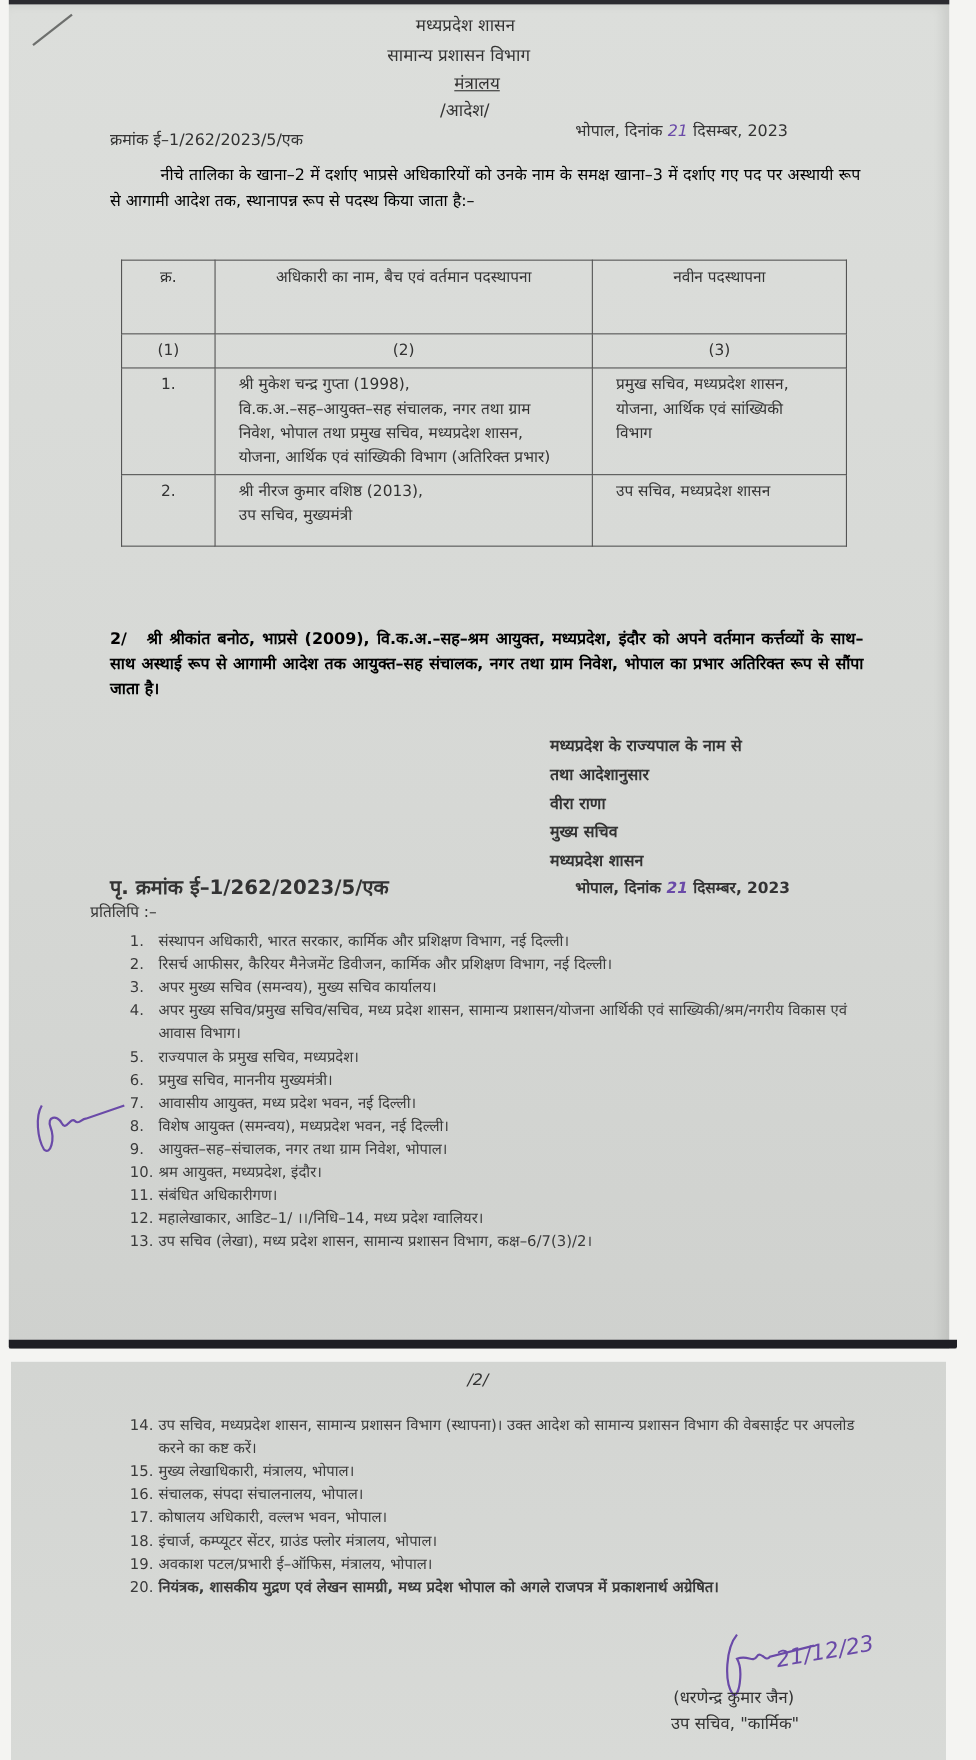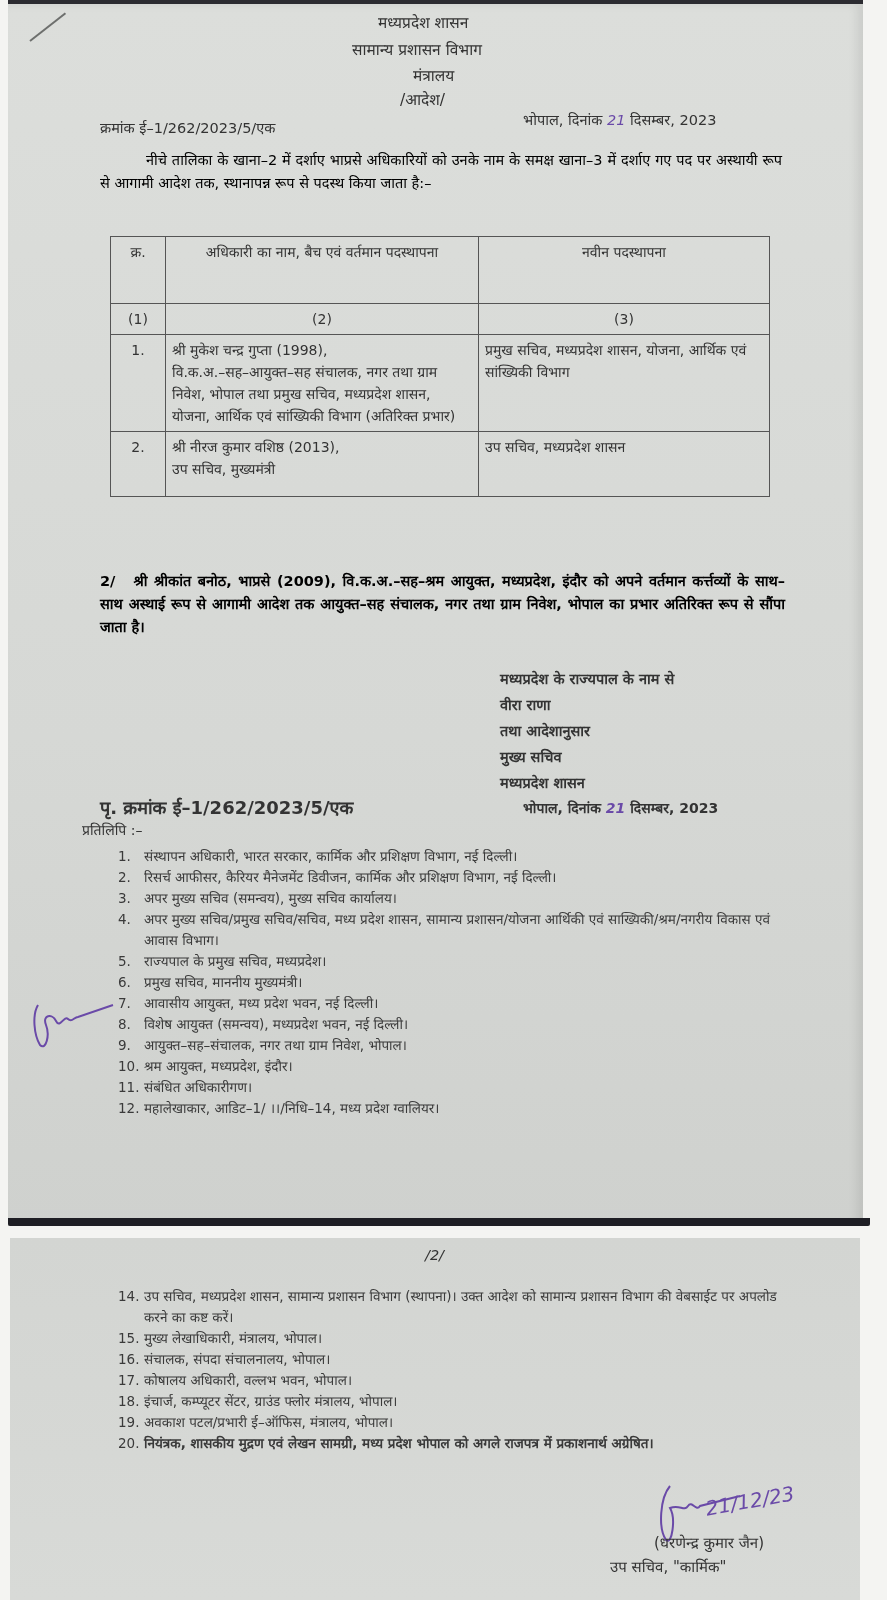--- a/index.html
+++ b/index.html
@@ -9,28 +9,28 @@
   }
   .page {
     position:absolute; background:linear-gradient(180deg,#dcdedb 0%,#d6d8d5 60%,#cfd1ce 100%);
   }
   .page1 { left:8px; top:0; width:855px; height:1222px; border-top:4px solid #2b2b30; box-shadow: inset -6px 0 10px rgba(0,0,0,0.08);}
   .page1-bottom { position:absolute; left:8px; top:1218px; width:862px; height:8px; background:#1e1e24; border-radius:0 0 2px 2px; }
   .page2 { left:10px; top:1238px; width:850px; height:362px; background:linear-gradient(180deg,#d3d5d2 0%,#d8dad7 100%); }
   .abs { position:absolute; white-space:nowrap; font-size:14.5px; line-height:18px; color:#333; }
   .center { text-align:left;font-weight:bold; }
   .hdr { font-size:15.5px; }
-  .underline { }
+  .underline { text-decoration:underline; }
   .para { position:absolute; font-size:14.5px; line-height:23px; color:#000000; text-align:justify; }
   table.posting {
     position:absolute; left:110px; top:236px; width:660px; border-collapse:collapse;
     font-size:14px; line-height:22px; color:#333;
   }
   table.posting td, table.posting th {
-    border:1.5px solid #555; vertical-align:top; padding:4px 6px; font-weight:normal;
+    border:1.5px solid #555; vertical-align:top; padding:4px 21px; font-weight:normal;
   }
   table.posting th { text-align:center; }
   .col1 { width:42px; text-align:center; }
   .col2 { width:300px; }
   .purple { color:#6a4aa8; font-style:italic; }
   .cclist { position:absolute; left:118px; font-size:13.5px; line-height:21px; color:#3a3a3a; }
   .cclist .item { display:flex; }
   .cclist .num { width:26px; flex:none; }
   .sig-scribble { position:absolute; }
   .pen-mark { position:absolute; left:30px; top:40px; width:45px; height:2px; background:#6d6f6d; transform:rotate(-38deg); transform-origin:left; }
@@ -86,22 +86,22 @@
   </tr>
 </tbody>
   </table>
 
 <div class="para" style="left:100px; top:570px; width:685px;font-weight:bold;">
   <span style="margin-right:18px;">2/</span><span>श्री श्रीकांत बनोठ, भाप्रसे (2009), वि.क.अ.–सह–श्रम आयुक्त, मध्यप्रदेश, इंदौर को अपने वर्तमान कर्त्तव्यों के साथ–साथ अस्थाई रूप से आगामी आदेश तक आयुक्त–सह संचालक, नगर तथा ग्राम निवेश, भोपाल का प्रभार अतिरिक्त रूप से सौंपा जाता है।</span>
 </div>
 
 <div class="abs center" style="left:500px; top:666px; width:280px; line-height:26px;">
   <div>मध्यप्रदेश के राज्यपाल के नाम से</div>
+  <div>तथा आदेशानुसार</div>
   <div>वीरा राणा</div>
-  <div>तथा आदेशानुसार</div>
   <div>मुख्य सचिव</div>
   <div>मध्यप्रदेश शासन</div>
 </div>
 
 <div class="abs" style="left:100px; top:799px; font-weight:bold; font-size:18px;">पृ. क्रमांक ई–1/262/2023/5/एक</div>
 <div class="abs" style="left:523px; top:799px; font-weight:bold; font-size:14px;">
   <span>भोपाल, दिनांक</span>
   <span class="purple">21</span>
   <span>दिसम्बर, 2023</span>
 </div>
@@ -149,20 +149,24 @@
       <span>श्रम आयुक्त, मध्यप्रदेश, इंदौर।</span>
     </div>
   <div class="item">
       <span class="num">11.</span>
       <span>संबंधित अधिकारीगण।</span>
     </div>
   <div class="item">
       <span class="num">12.</span>
       <span>महालेखाकार, आडिट–1/ ।।/निधि–14, मध्य प्रदेश ग्वालियर।</span>
     </div>
+  <div class="item">
+      <span class="num">13.</span>
+      <span>उप सचिव (लेखा), मध्य प्रदेश शासन, सामान्य प्रशासन विभाग, कक्ष–6/7(3)/2।</span>
+    </div>
 </div>
 
 <svg class="sig-scribble" style="left:28px; top:995px;" width="90" height="60" viewBox="0 0 90 60">
   <path d="M10 10 C 4 20, 6 40, 12 50 C 18 56, 22 40, 18 30 C 14 20, 24 18, 28 26 C 32 34, 36 20, 40 24 C 44 28, 46 22, 50 22 L 85 10" fill="none" stroke="#6a4aa8" stroke-width="2"></path>
 </svg>
 
 <div class="page page2"></div>
 <div class="abs" style="left:425px; top:1246px; font-style:italic;">/2/</div>
 
 <div class="cclist" style="top:1286px; left:118px; width:668px;">
@@ -194,14 +198,14 @@
       <span class="num">20.</span>
       <span style="white-space:normal;font-weight:bold;">नियंत्रक, शासकीय मुद्रण एवं लेखन सामग्री, मध्य प्रदेश भोपाल को अगले राजपत्र में प्रकाशनार्थ अग्रेषित।</span>
     </div>
 </div>
 
 <svg class="sig-scribble" style="left:640px; top:1478px;" width="180" height="70" viewBox="0 0 180 70">
   <path d="M30 8 C 20 20, 18 50, 26 62 C 32 68, 36 40, 30 30 C 40 26, 44 34, 48 28 C 52 22, 56 34, 60 28 L 100 18" fill="none" stroke="#6a4aa8" stroke-width="2"></path>
 </svg>
 <div class="abs purple" style="left:705px; top:1492px; font-size:20px; transform:rotate(-10deg);">21/12/23</div>
 
-<div class="abs" style="left:612px; top:1534px; font-size:15px;margin-left:42px;">(धरणेन्द्र कुमार जैन)</div>
+<div class="abs" style="left:612px; top:1534px; font-size:15px;">(धरणेन्द्र कुमार जैन)</div>
 <div class="abs" style="left:610px; top:1558px; font-size:15px;">उप सचिव, "कार्मिक"</div>
 
 </body></html>

